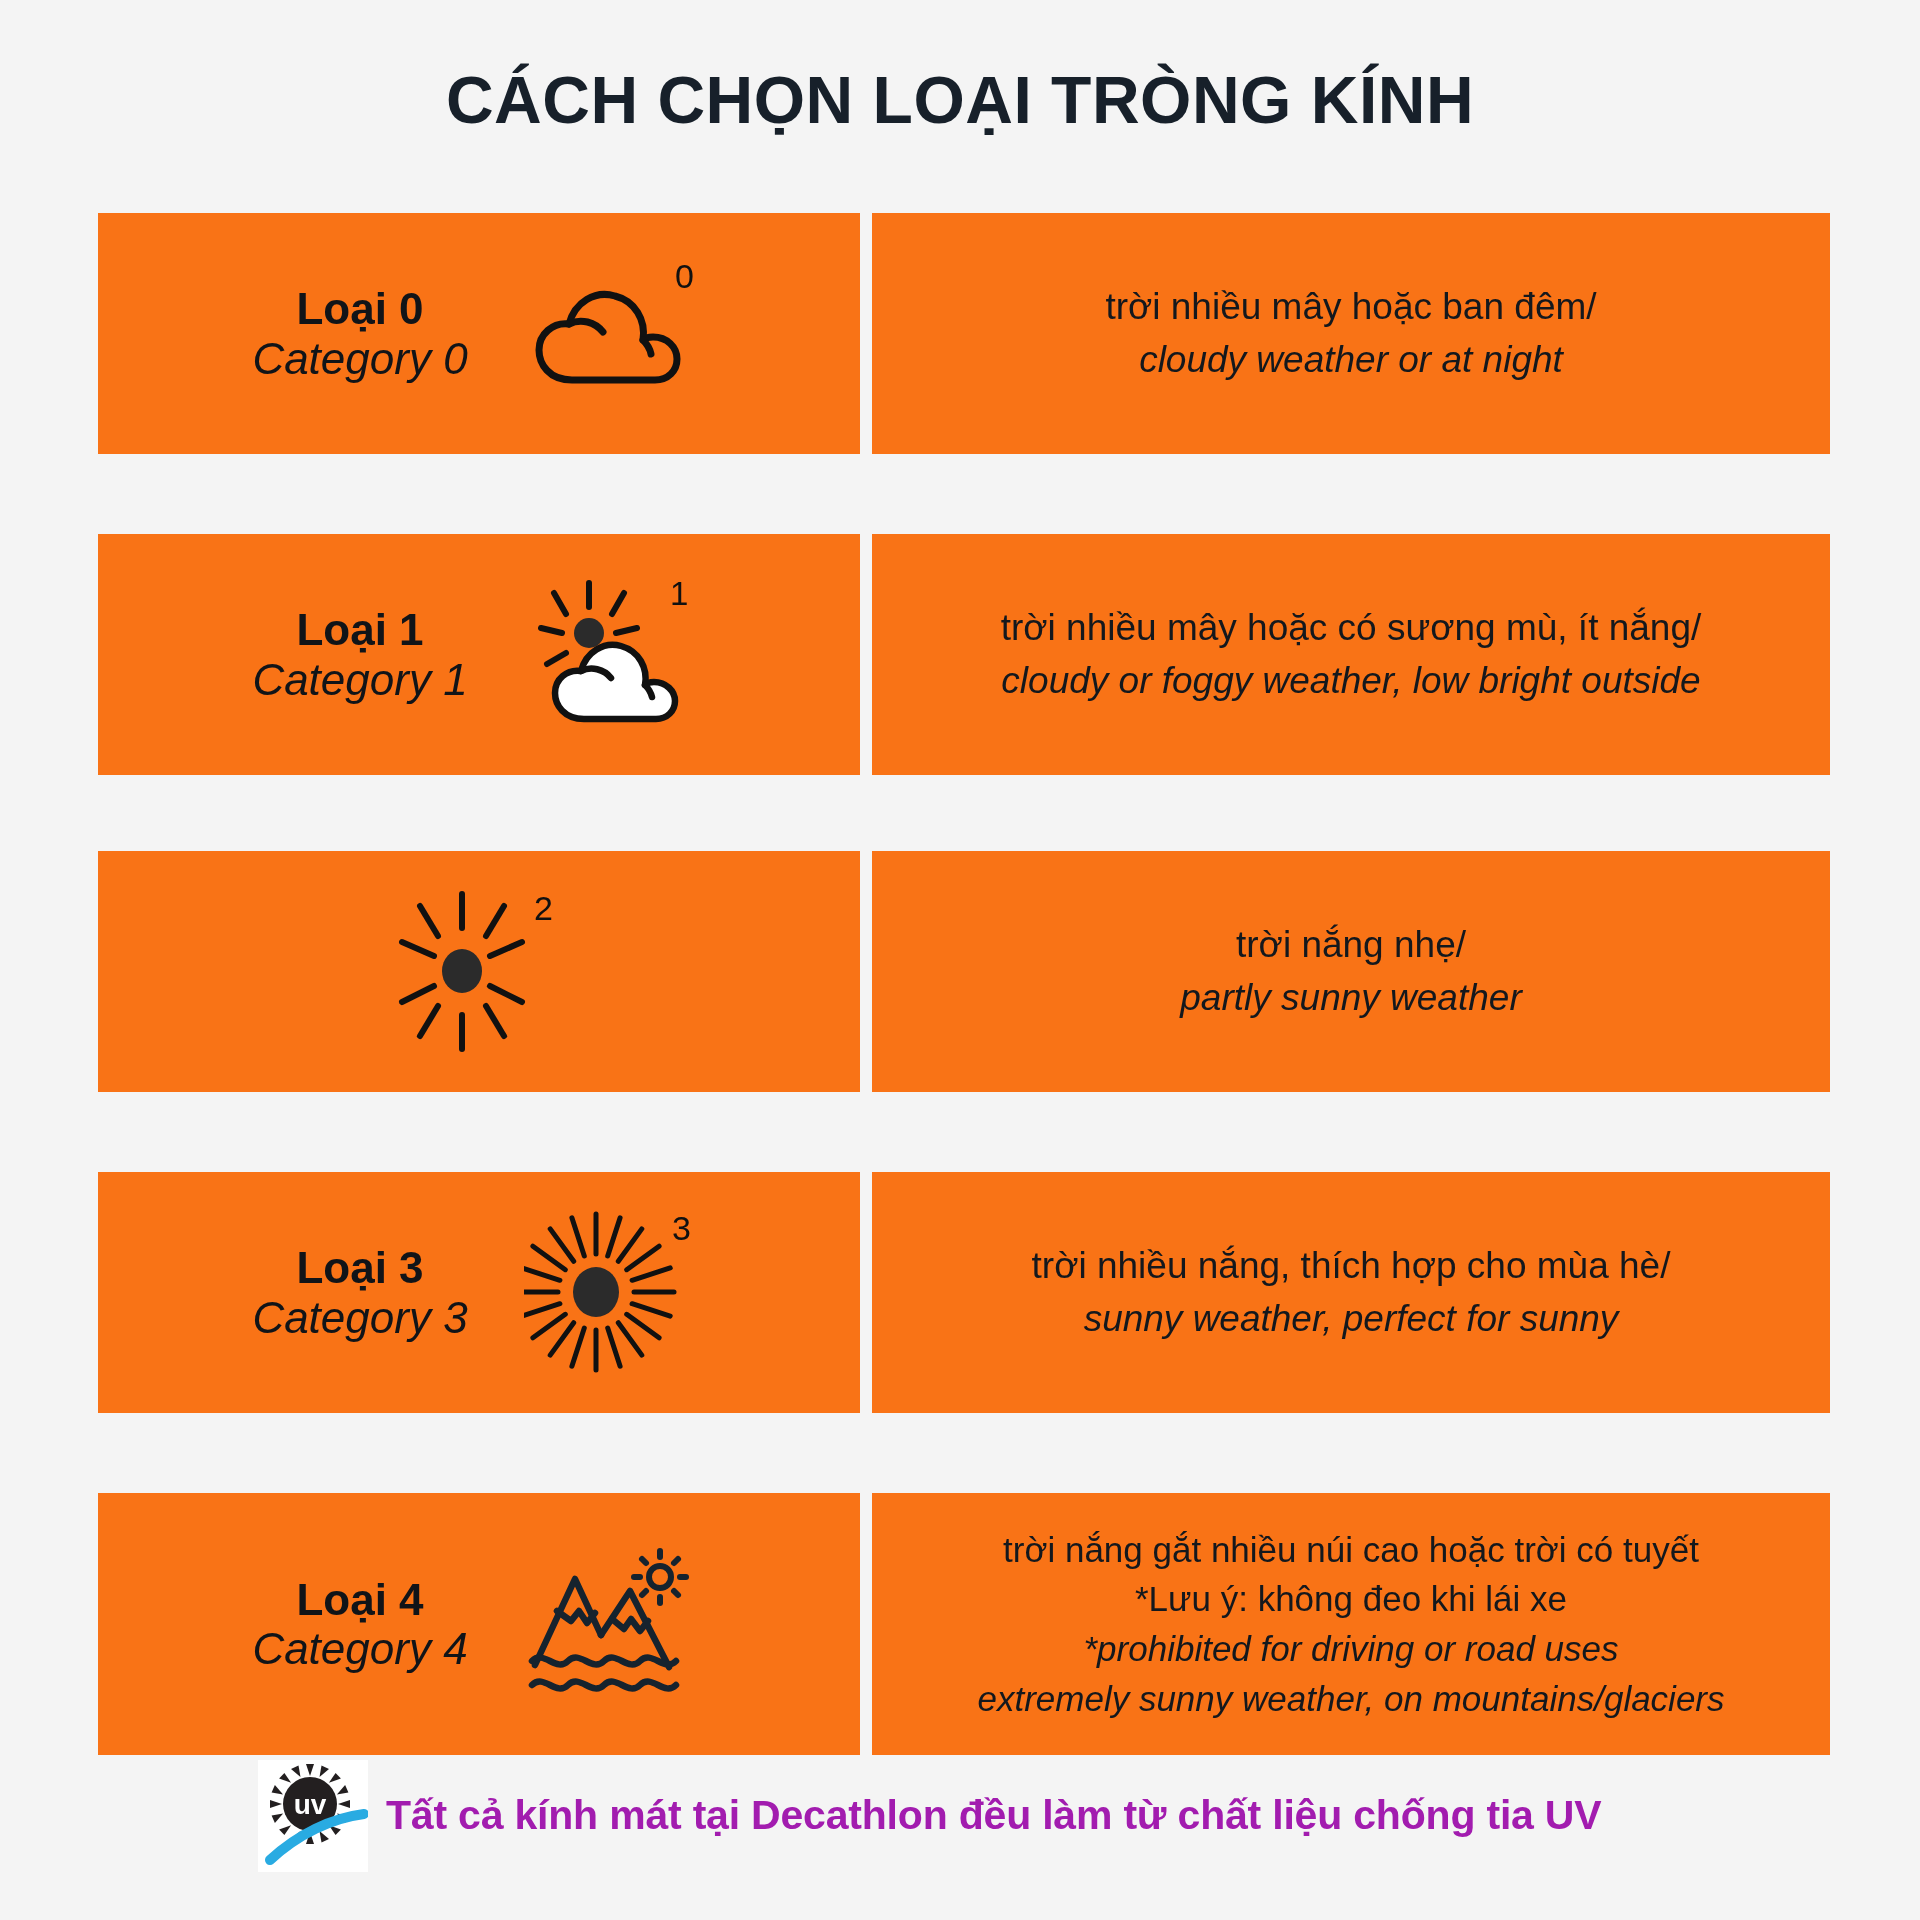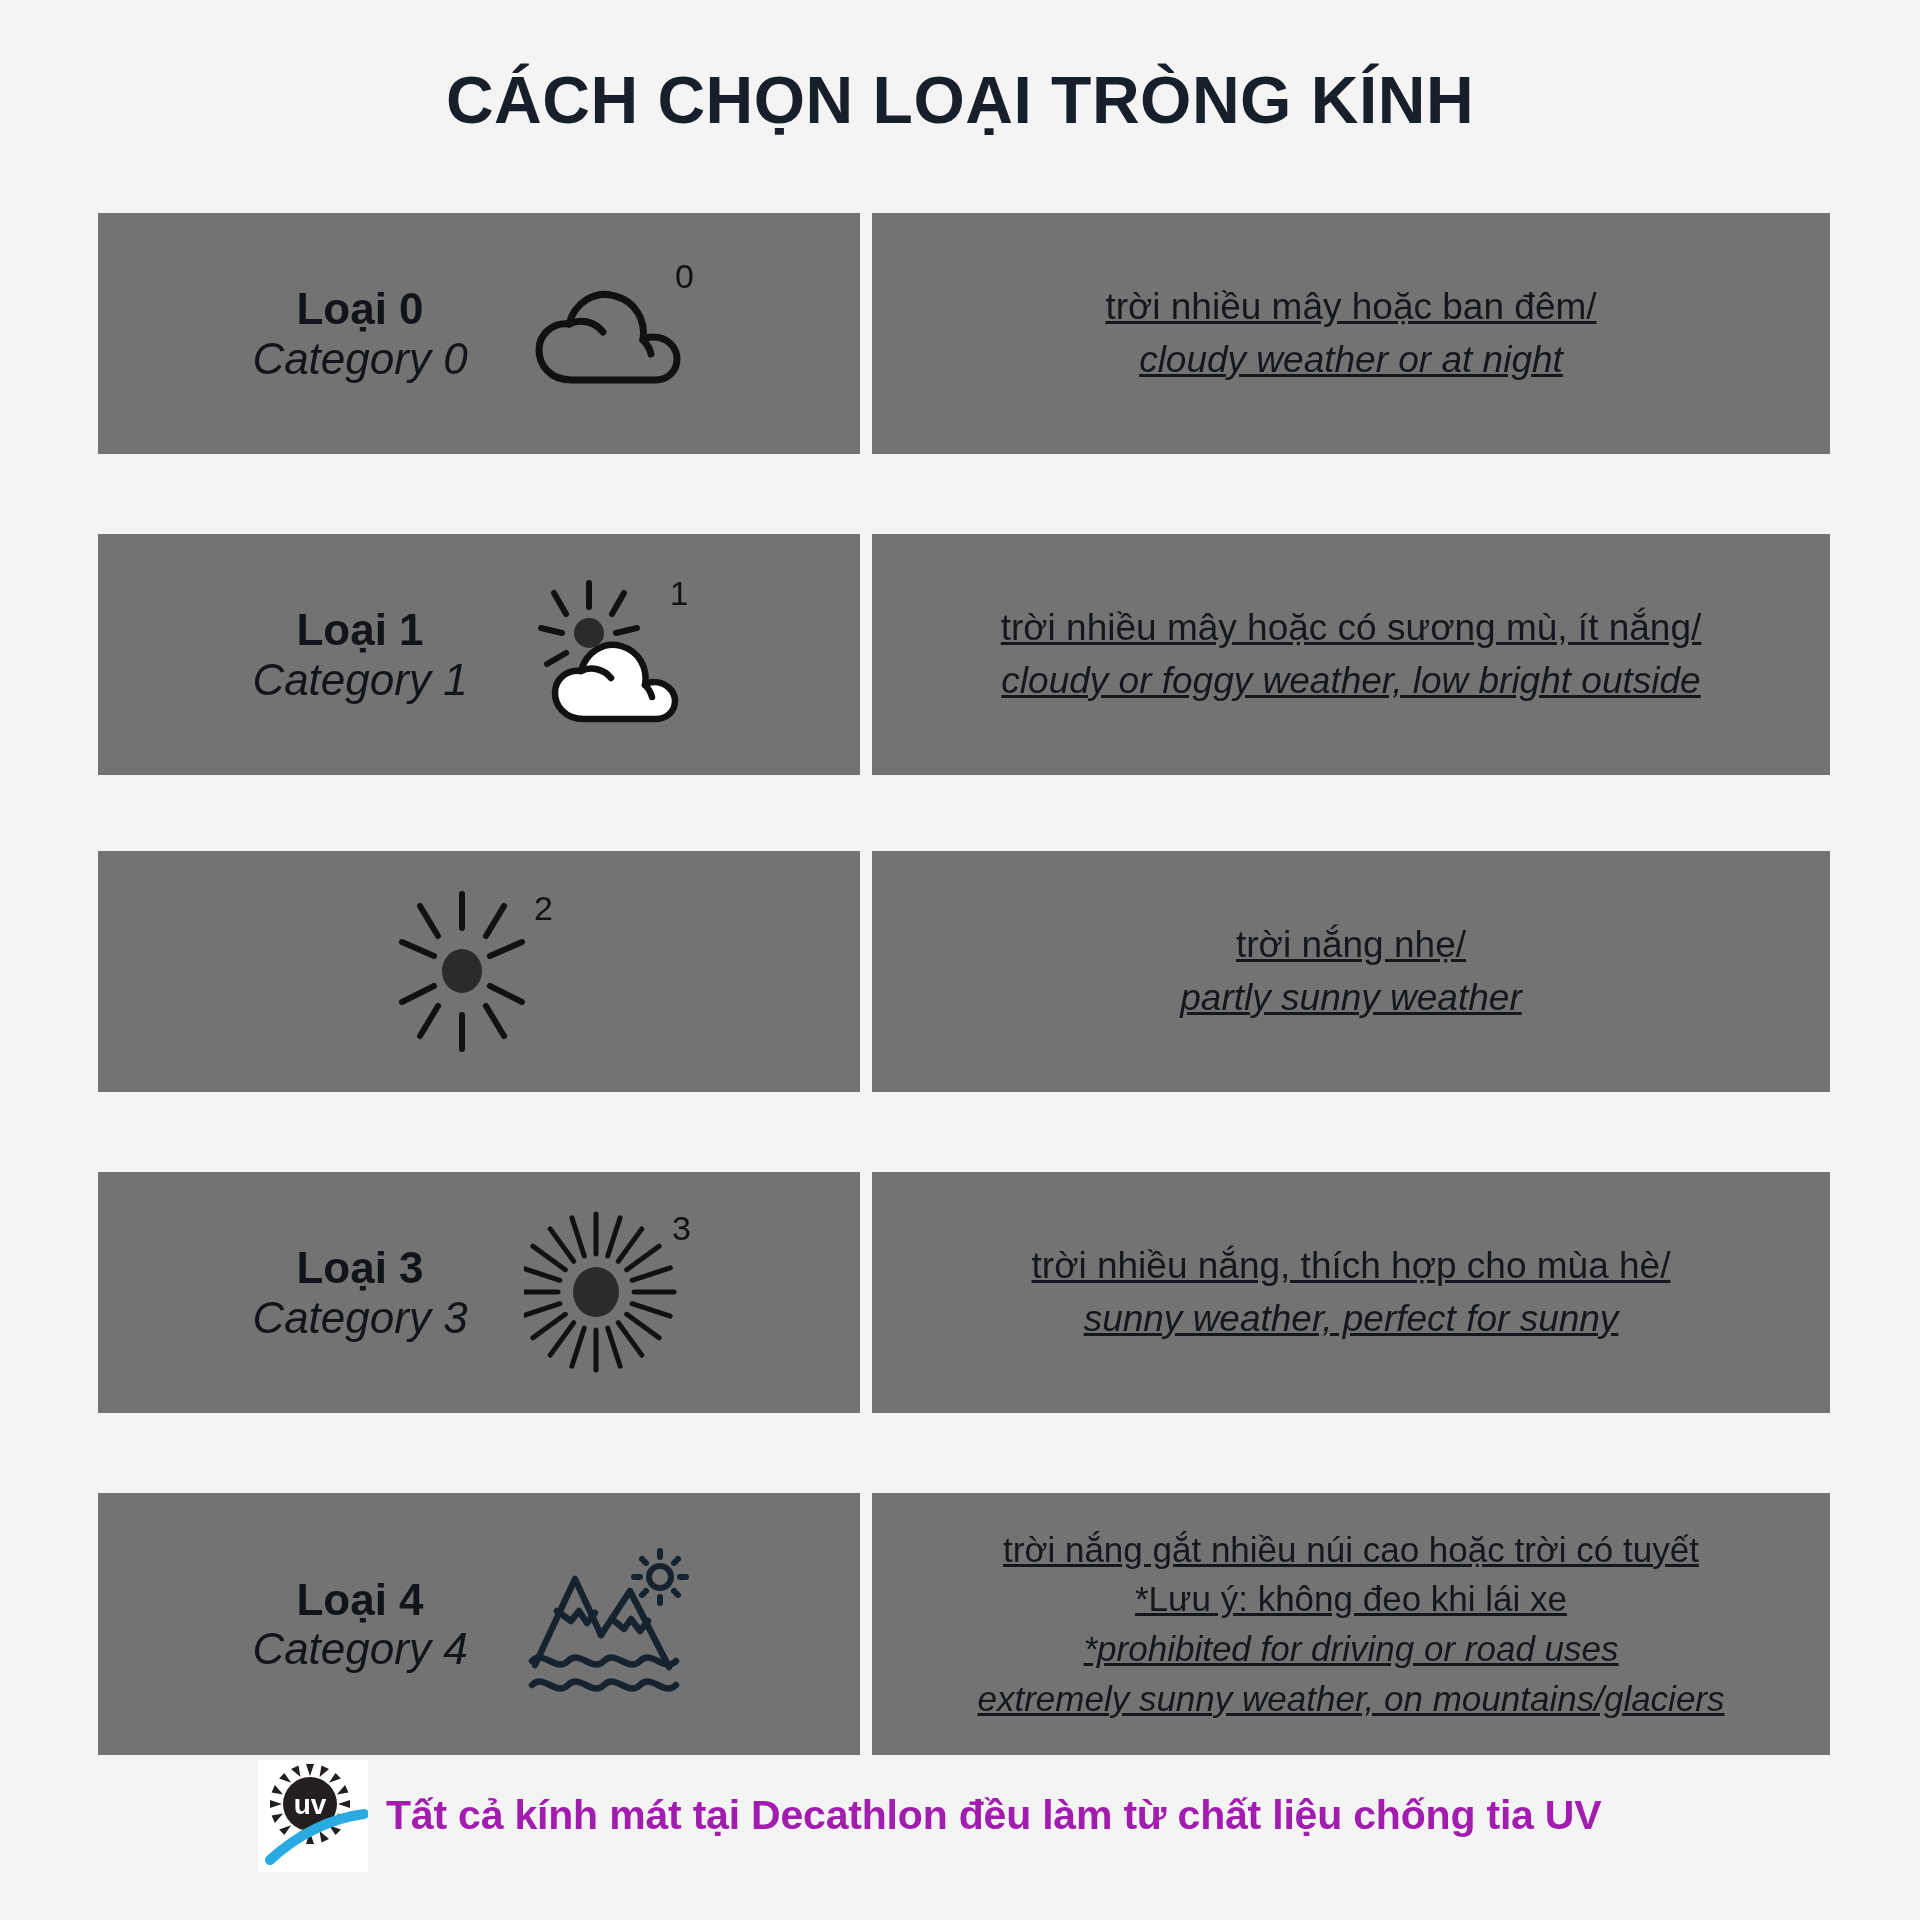--- a/index.html
+++ b/index.html
@@ -37,21 +37,21 @@
   
   .row {
     position: absolute;
     left: 98px;
     width: 1732px;
     display: flex;
     justify-content: space-between;
   }
 
   .card {
-    background: #737373;
+    background: #f97316;
   }
 
   .card-left {
     width: 762px;
     display: flex;
     align-items: center;
     justify-content: center;
     gap: 48px;
   }
 
@@ -89,21 +89,20 @@
     display: flex;
     align-items: center;
     justify-content: center;
     flex: 0 0 auto;
   }
 
   .desc {
     color: #14181d;
     line-height: 1.42;
     padding: 0 40px;
-    text-decoration: underline;
   }
   .desc .vi { font-size: 37px; display: block; white-space: nowrap; }
   .desc .en { font-size: 37px; font-style: italic; display: block; white-space: nowrap; }
   .desc .vi-s { font-size: 35px; display: block; white-space: nowrap; }
   .desc .en-s { font-size: 35px; font-style: italic; display: block; white-space: nowrap; }
 
   
   #row0 { top: 213px;  height: 241px; }
   #row1 { top: 534px;  height: 241px; }
   #row2 { top: 851px;  height: 241px; }

